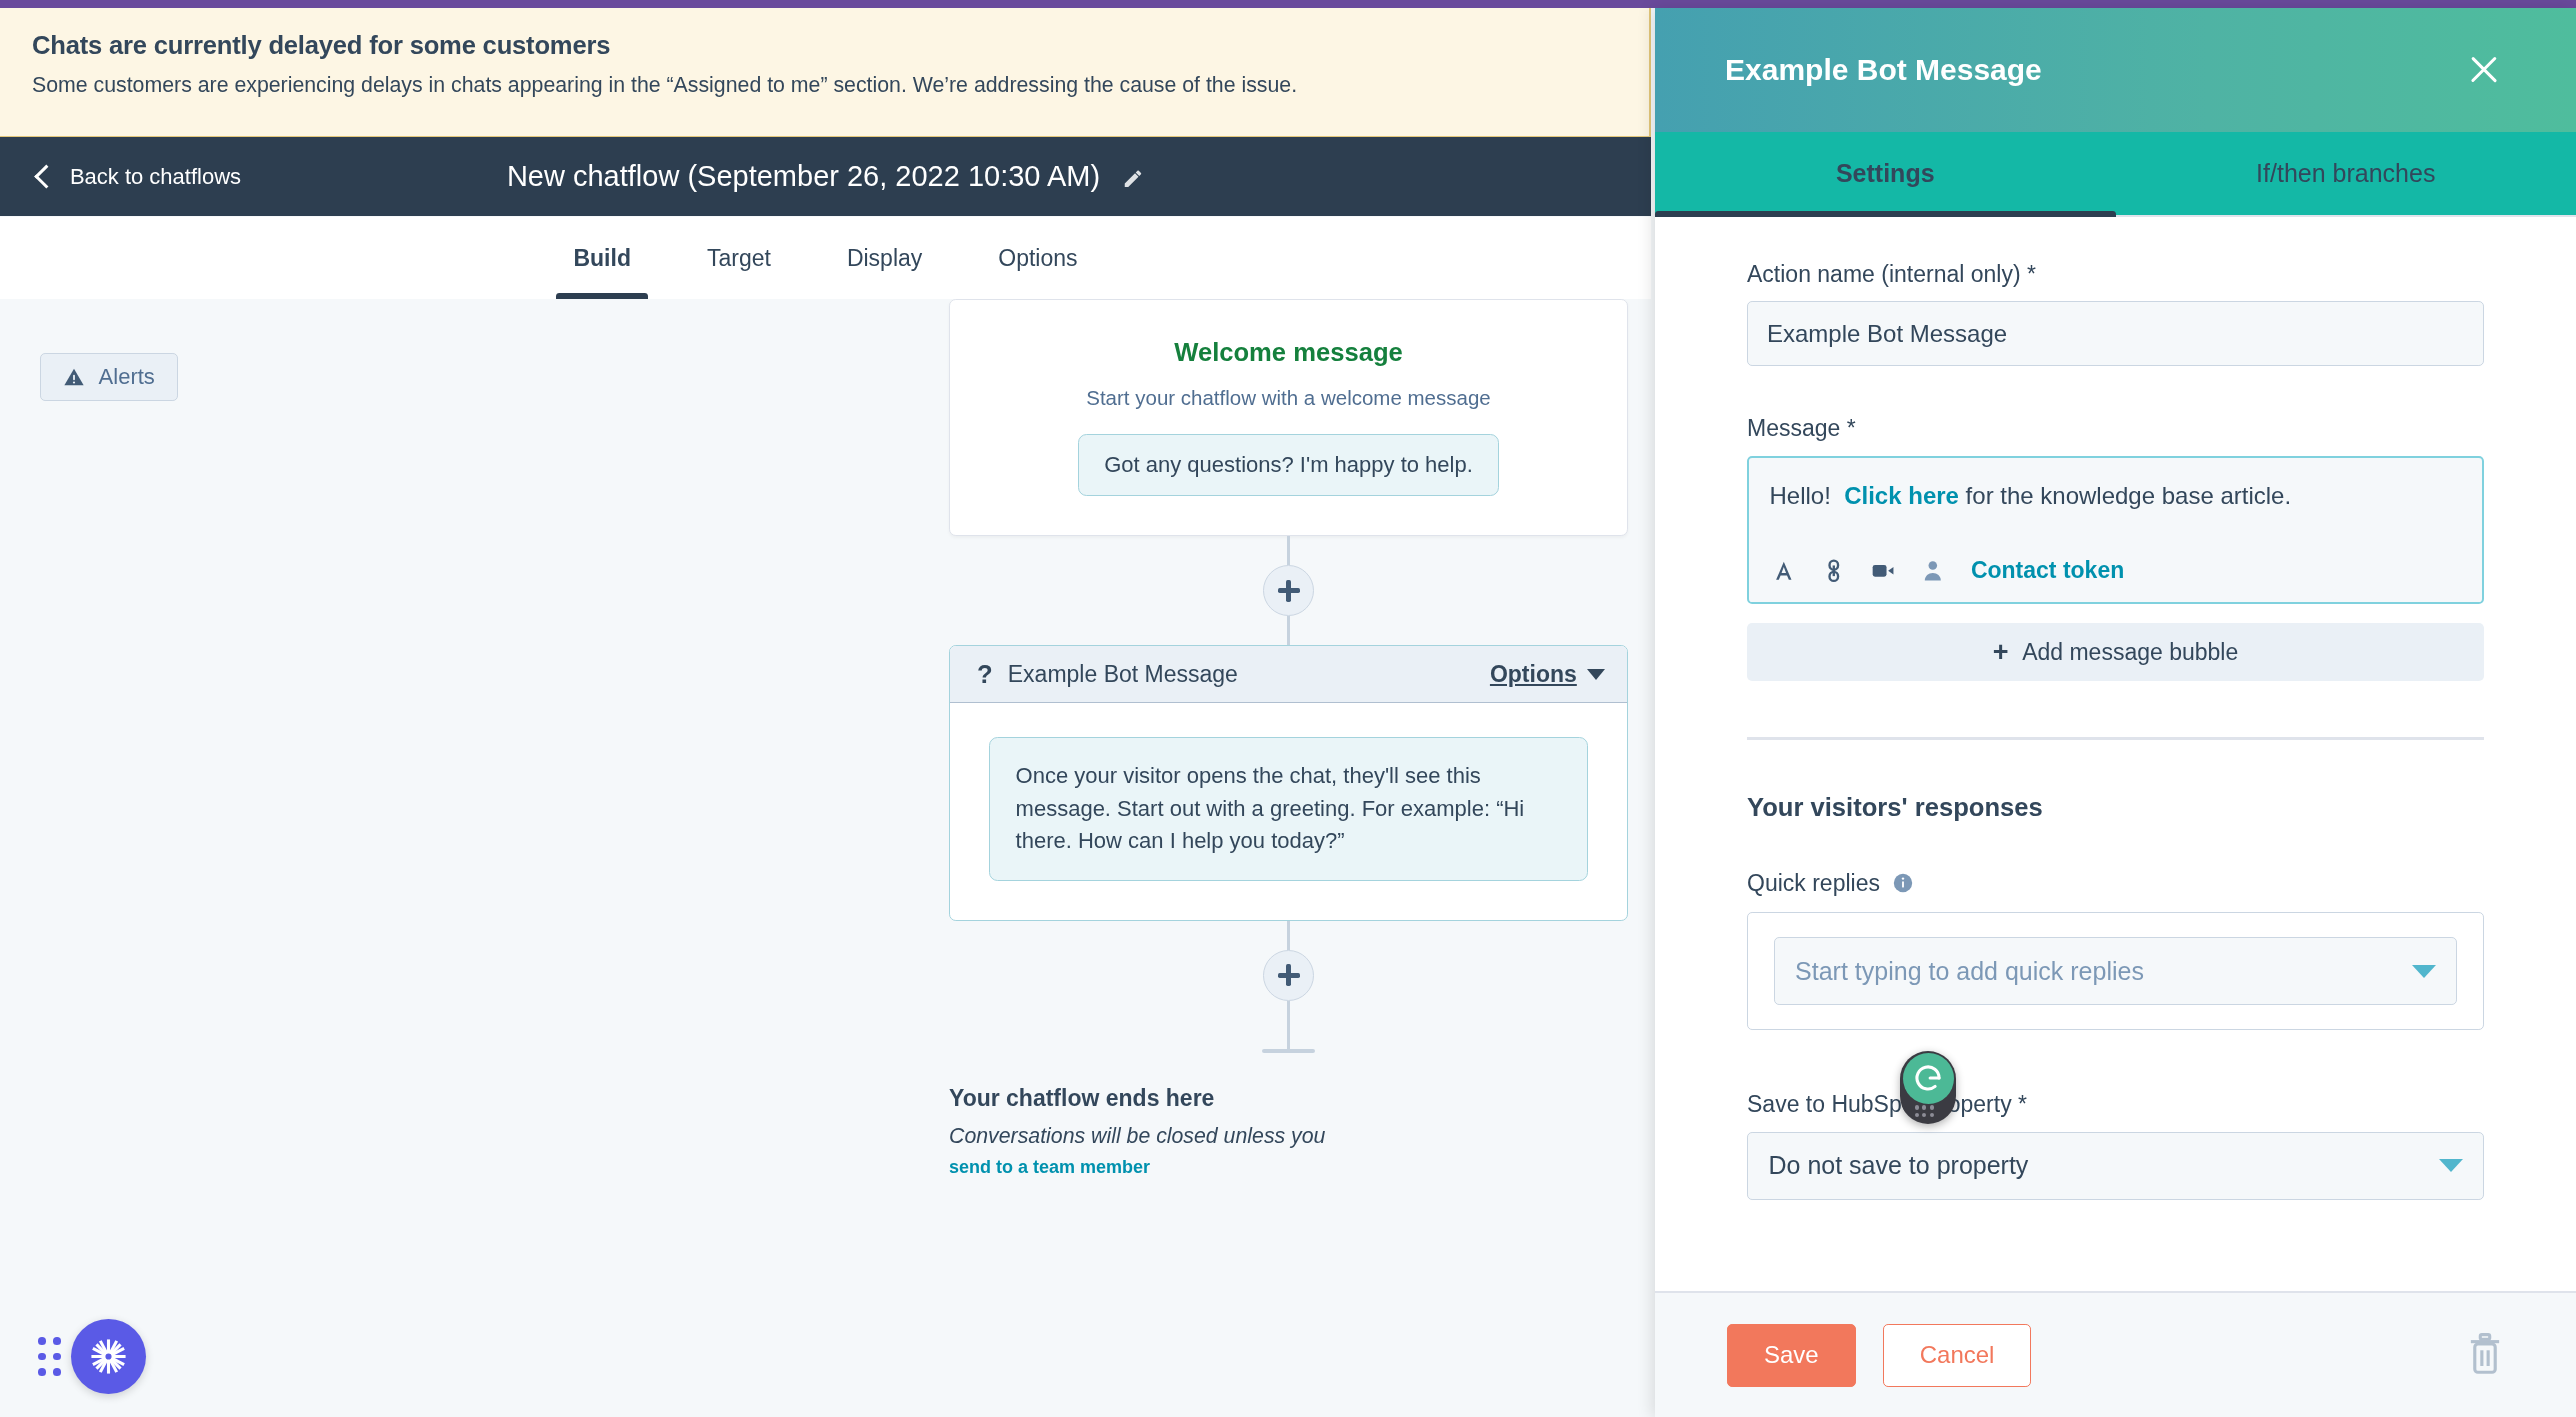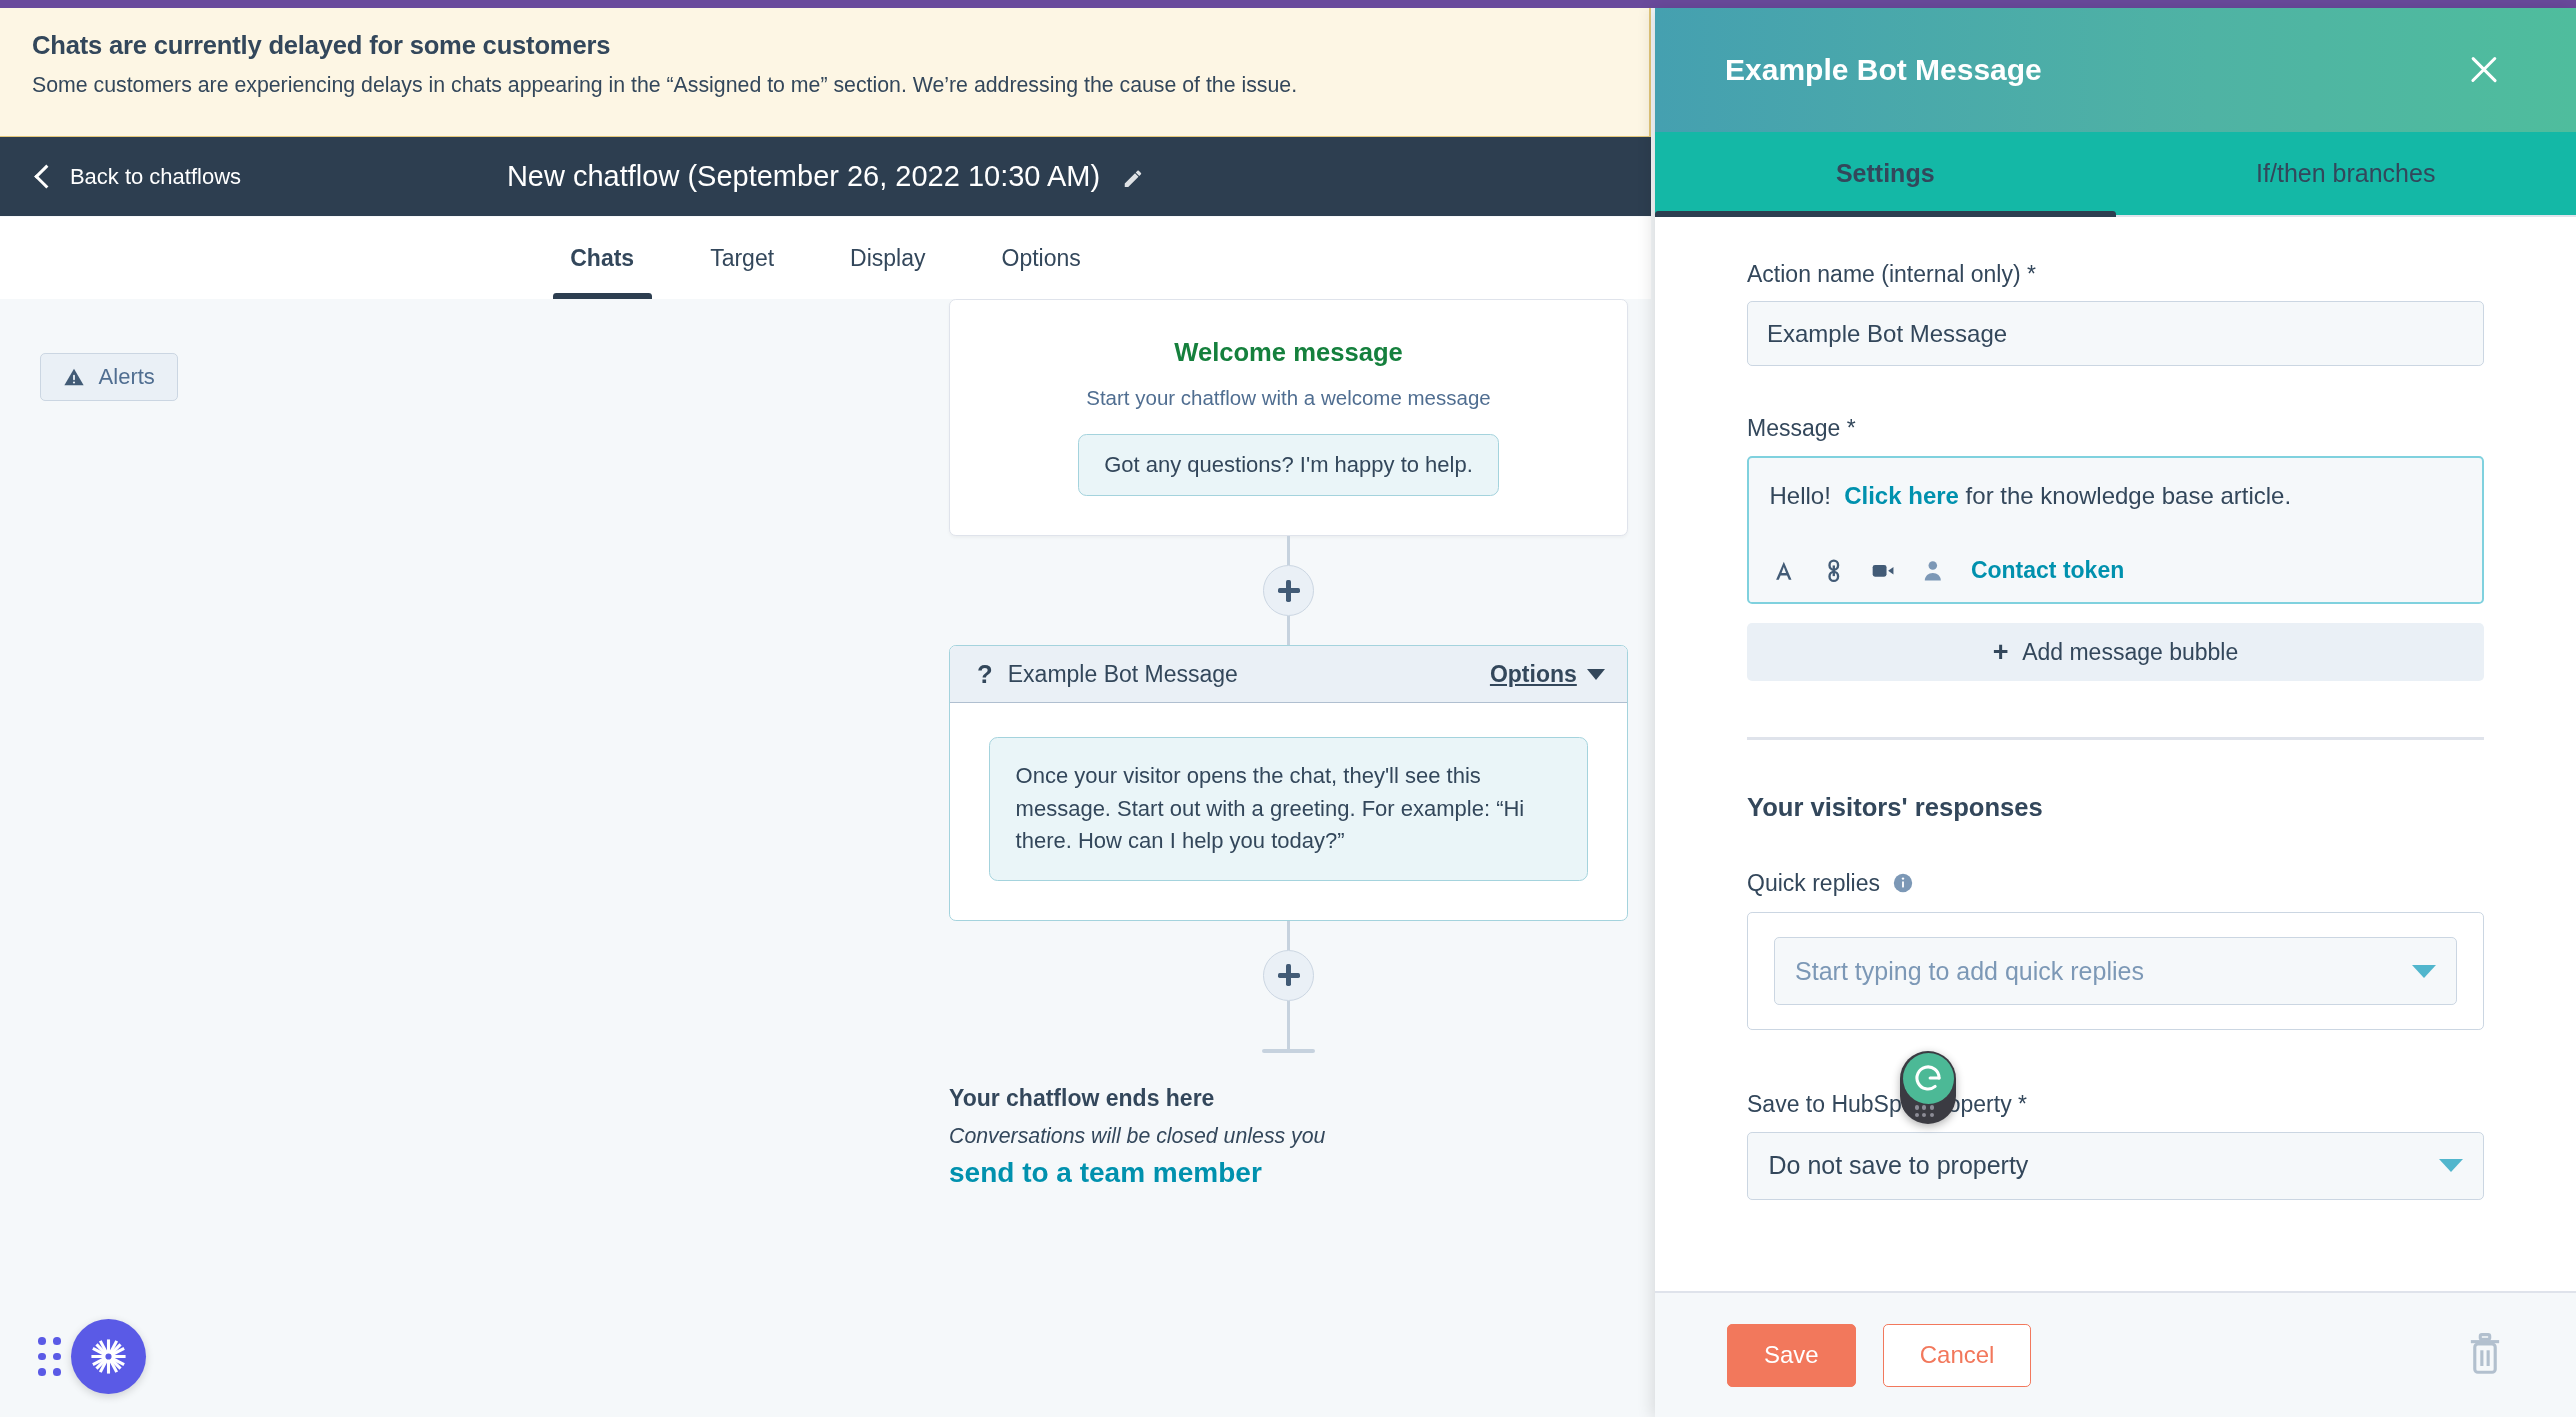--- a/index.html
+++ b/index.html
@@ -163,21 +163,21 @@
   }
 
   .end-stub{width:3.4px;height:48px;background:#c6d2de;}
   .end-bar{width:53px;height:4.3px;background:#c6d2de;border-radius:2.6px;}
 
   .flow-end{
     width:679px;text-align:left;margin-top:32px;
   }
   .flow-end-title{font-size:23px;font-weight:bold;color:#33475b;margin:0 0 12px 0;}
   .flow-end-sub{font-size:21.3px;color:#33475b;margin:0 0 8.5px 0;font-style:italic;}
-  .flow-end-link{font-size:28px;color:#0091ae;font-weight:bold;cursor:pointer;}
+  .flow-end-link{font-size:18px;color:#0091ae;font-weight:bold;cursor:pointer;}
 
   
   .helper{
     position:absolute;left:38px;bottom:24px;
     display:flex;align-items:center;gap:10.2px;z-index:20;
   }
   .drag-dots{
     display:grid;grid-template-columns:repeat(2,7.7px);grid-auto-rows:7.7px;gap:7.7px;
   }
   .drag-dots i{display:block;width:7.7px;height:7.7px;border-radius:50%;background:#5a5ae6;}
@@ -341,21 +341,21 @@
         <svg class="pencil-icon" viewBox="0 0 24 24">
           <path d="M3 17.2V21h3.8L18 9.8 14.2 6 3 17.2zM20.7 7.1c.4-.4.4-1 0-1.4l-2.4-2.4c-.4-.4-1-.4-1.4 0L15 5.2 18.8 9l1.9-1.9z" fill="#ffffff"></path>
         </svg>
       </div>
     </div>
   </div>
 
   <div class="subnav">
     <div class="subnav-tabs">
       <div class="tab active">
-          <span>Chats</span>
+          <span>Build</span>
         </div>
       <div class="tab">
           <span>Target</span>
         </div>
       <div class="tab">
           <span>Display</span>
         </div>
       <div class="tab">
           <span>Options</span>
         </div>

